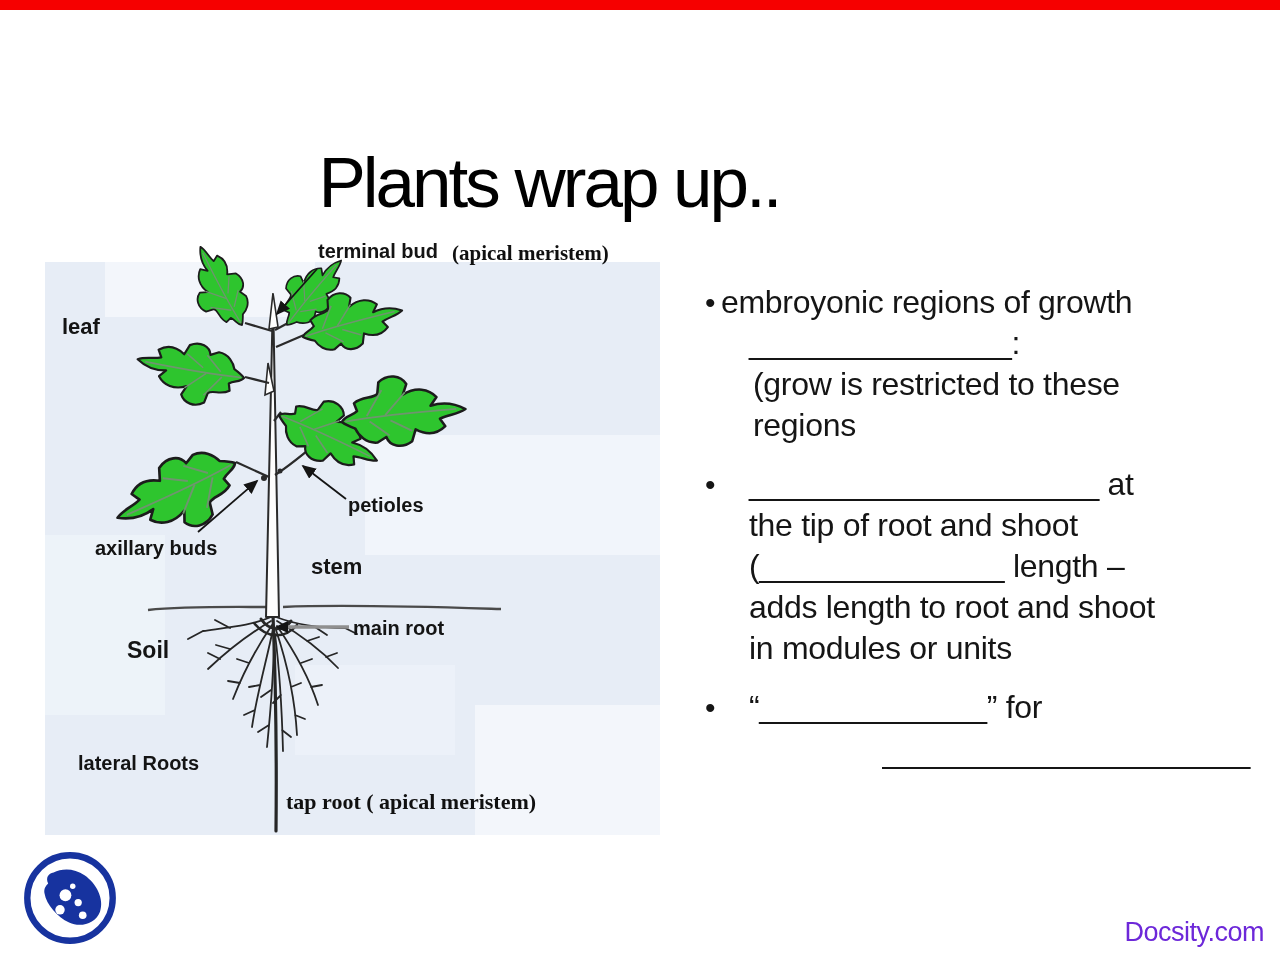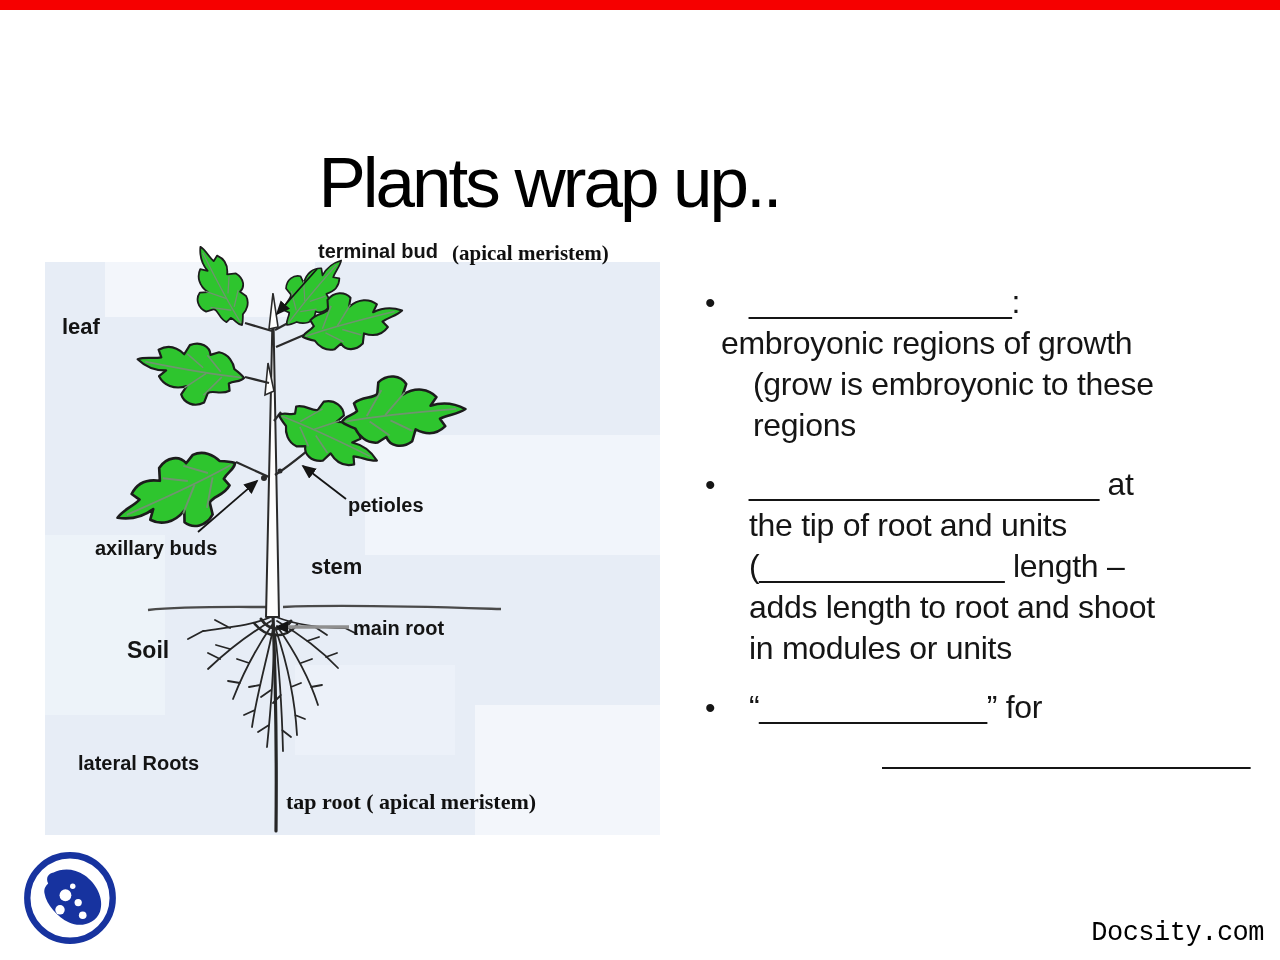--- a/index.html
+++ b/index.html
@@ -36,21 +36,21 @@
   .bullet{display:flex;margin-bottom:18px;}
   .bullet .dot{width:44px;flex:0 0 44px;font-size:30px;}
   .bullet .content{flex:1;}
   .bline{white-space:nowrap;}
   .b1-l2{margin-left:-28px;}
   .b1-l3,.b1-l4{margin-left:4px;}
   .b3-l3{margin-top:4px;text-align:right;}
   .logo{position:absolute;left:20px;top:848px;width:100px;height:100px;}
   .brand{
     position:absolute;right:16px;bottom:12px;
-    font-size:27px;color:#000000;letter-spacing:-0.5px;font-family:Liberation Mono, monospace;
+    font-size:27px;color:#6d28d9;letter-spacing:-0.5px;
   }
 </style>
 </head>
 <body>
 
 <div class="slide">
 
   <div class="topbar"></div>
 
   <h1 class="title">Plants wrap up..</h1>
@@ -153,32 +153,32 @@
     <text class="lbl-soil" x="82" y="423">Soil</text>
     <text class="lbl" x="33" y="535">lateral Roots</text>
     <text class="lbl-serif-big" x="241" y="574">tap root ( apical meristem)</text>
   </svg>
 
   <div class="bullets">
 
     <div class="bullet">
       <span class="dot">•</span>
       <div class="content">
+        <div class="bline b1-l2">embroyonic regions of growth</div>
         <div class="bline">_______________:</div>
-        <div class="bline b1-l2">embroyonic regions of growth</div>
-        <div class="bline b1-l3">(grow is embroyonic to these</div>
+        <div class="bline b1-l3">(grow is restricted to these</div>
         <div class="bline b1-l4">regions</div>
       </div>
     </div>
 
     <div class="bullet">
       <span class="dot">•</span>
       <div class="content">
         <div class="bline">____________________ at</div>
-        <div class="bline">the tip of root and units</div>
+        <div class="bline">the tip of root and shoot</div>
         <div class="bline">(______________ length –</div>
         <div class="bline">adds length to root and shoot</div>
         <div class="bline">in modules or units</div>
       </div>
     </div>
 
     <div class="bullet">
       <span class="dot">•</span>
       <div class="content">
         <div class="bline">“_____________” for</div>

